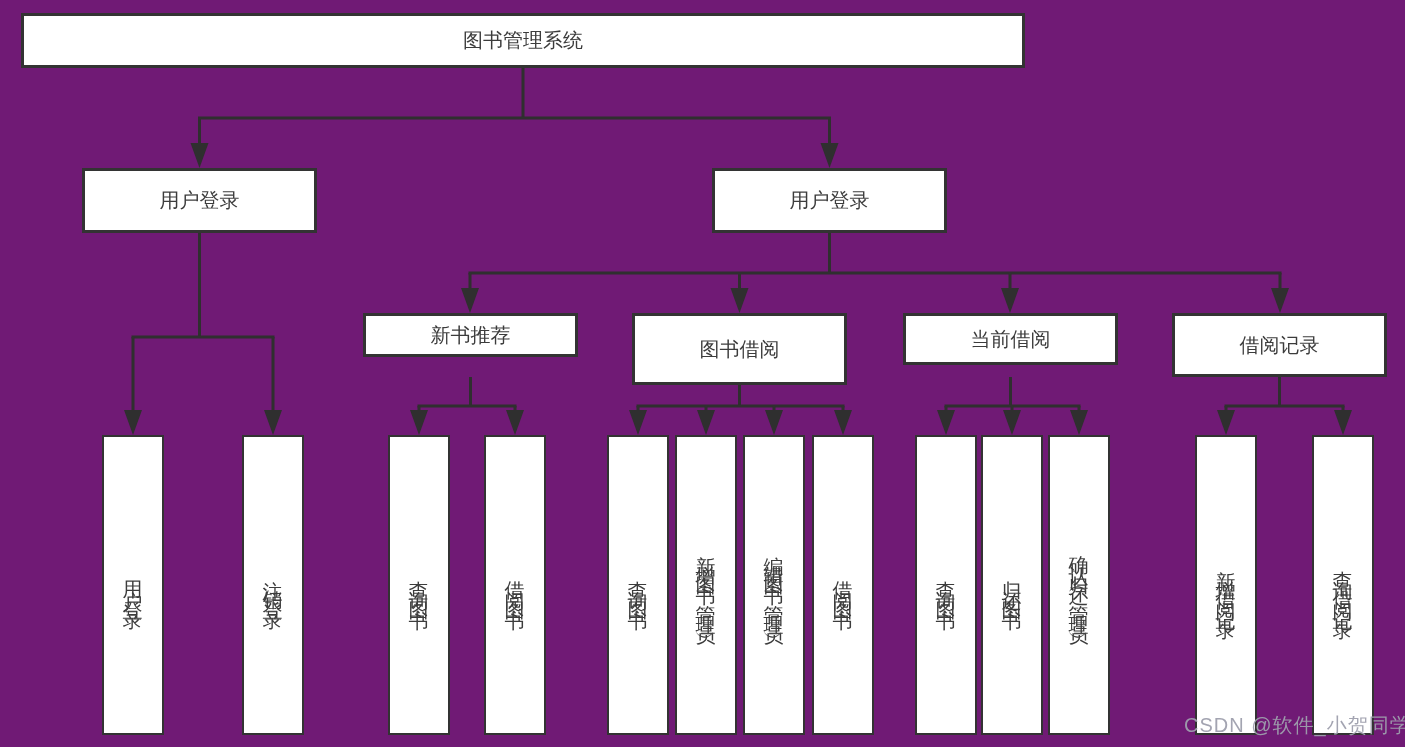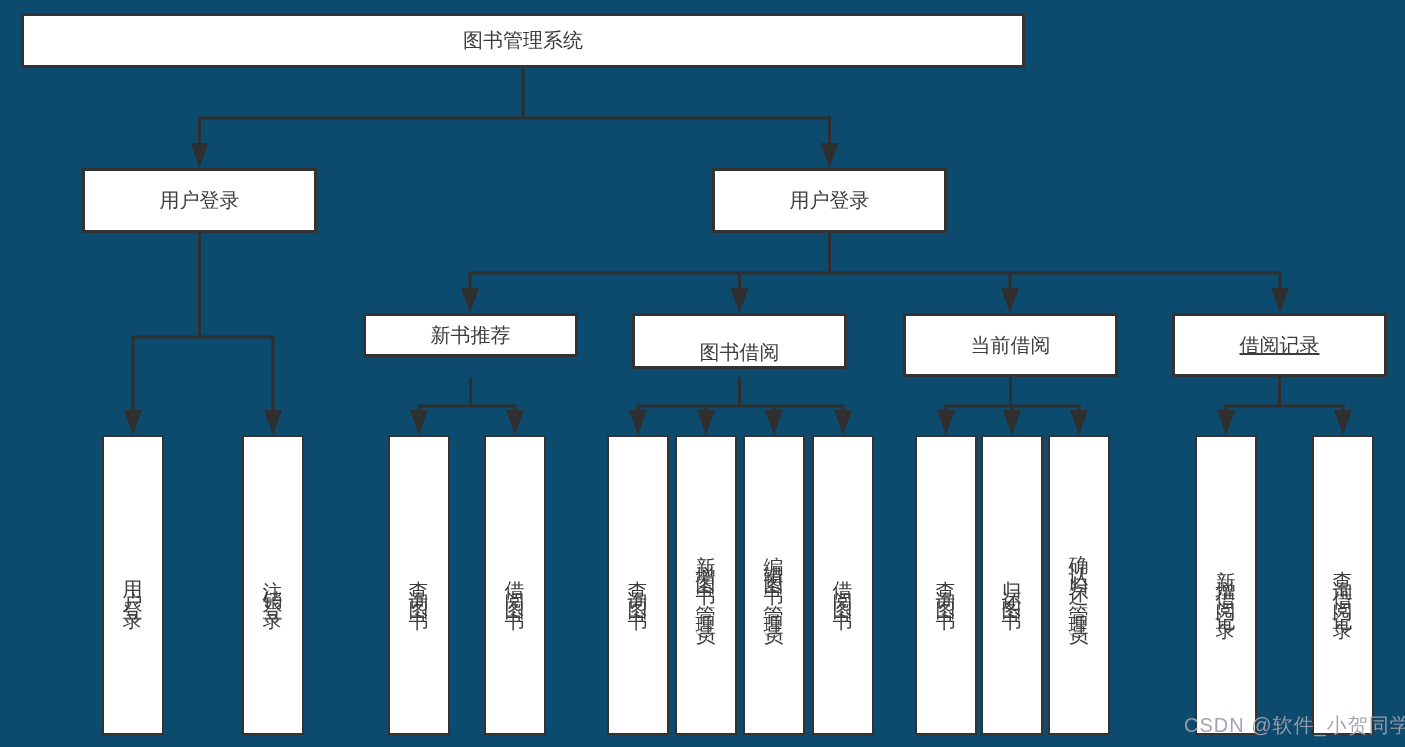--- a/index.html
+++ b/index.html
@@ -1,20 +1,20 @@
 <!DOCTYPE html>
 <html><head>
 <meta charset="utf-8">
 <style>
   html, body { margin: 0; padding: 0; background: #ffffff; }
   #canvas {
     position: relative;
     width: 1405px;
     height: 747px;
-    background: #0c4a6e;
+    background: #701a75;
     overflow: hidden;
     font-family: "Liberation Sans", sans-serif;
     color: #3a3a3a;
   }
   #connectors {
     position: absolute;
     left: 0; top: 0;
     width: 1405px;
     height: 747px;
   }
@@ -139,27 +139,27 @@
   <div class="box" style="left:82px; top:168px; width:235px; height:65px;">
     <span>用户登录</span>
   </div>
   <div class="box" style="left:712px; top:168px; width:235px; height:65px;">
     <span>用户登录</span>
   </div>
 
   <div class="box" style="left:363px; top:313px; width:215px; height:44px;">
     <span>新书推荐</span>
   </div>
-  <div class="box" style="left:632px; top:313px; width:215px; height:56px;align-items:flex-end;">
+  <div class="box" style="left:632px; top:313px; width:215px; height:72px;">
     <span>图书借阅</span>
   </div>
-  <div class="box" style="left:903px; top:313px; width:215px; height:64px;">
+  <div class="box" style="left:903px; top:313px; width:215px; height:52px;">
     <span>当前借阅</span>
   </div>
-  <div class="box" style="left:1172px; top:313px; width:215px; height:64px;text-decoration:underline;">
+  <div class="box" style="left:1172px; top:313px; width:215px; height:64px;">
     <span>借阅记录</span>
   </div>
 
   <div class="box leaf" style="left:102px; top:435px; width:62px; height:300px;">
     <span>用户登录</span>
   </div>
   <div class="box leaf" style="left:242px; top:435px; width:62px; height:300px;">
     <span>注销登录</span>
   </div>
 

